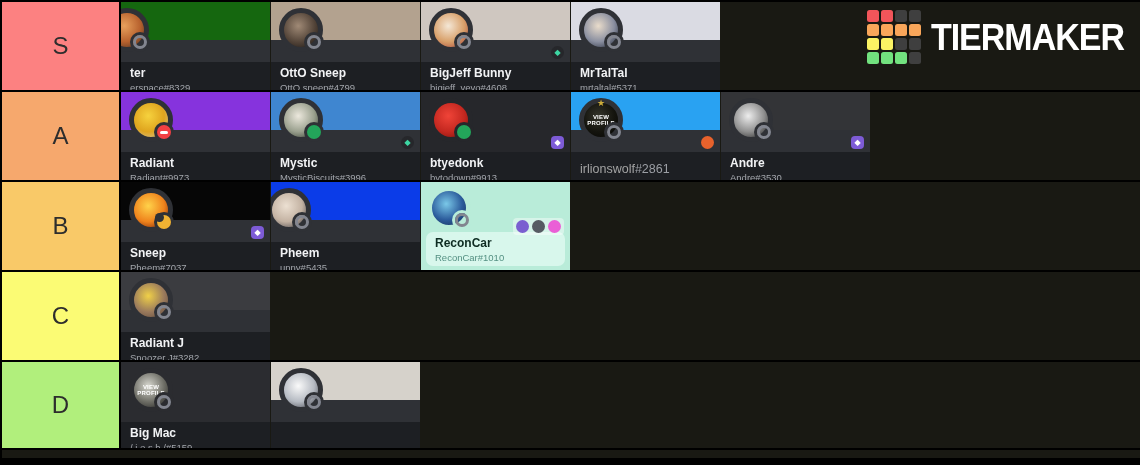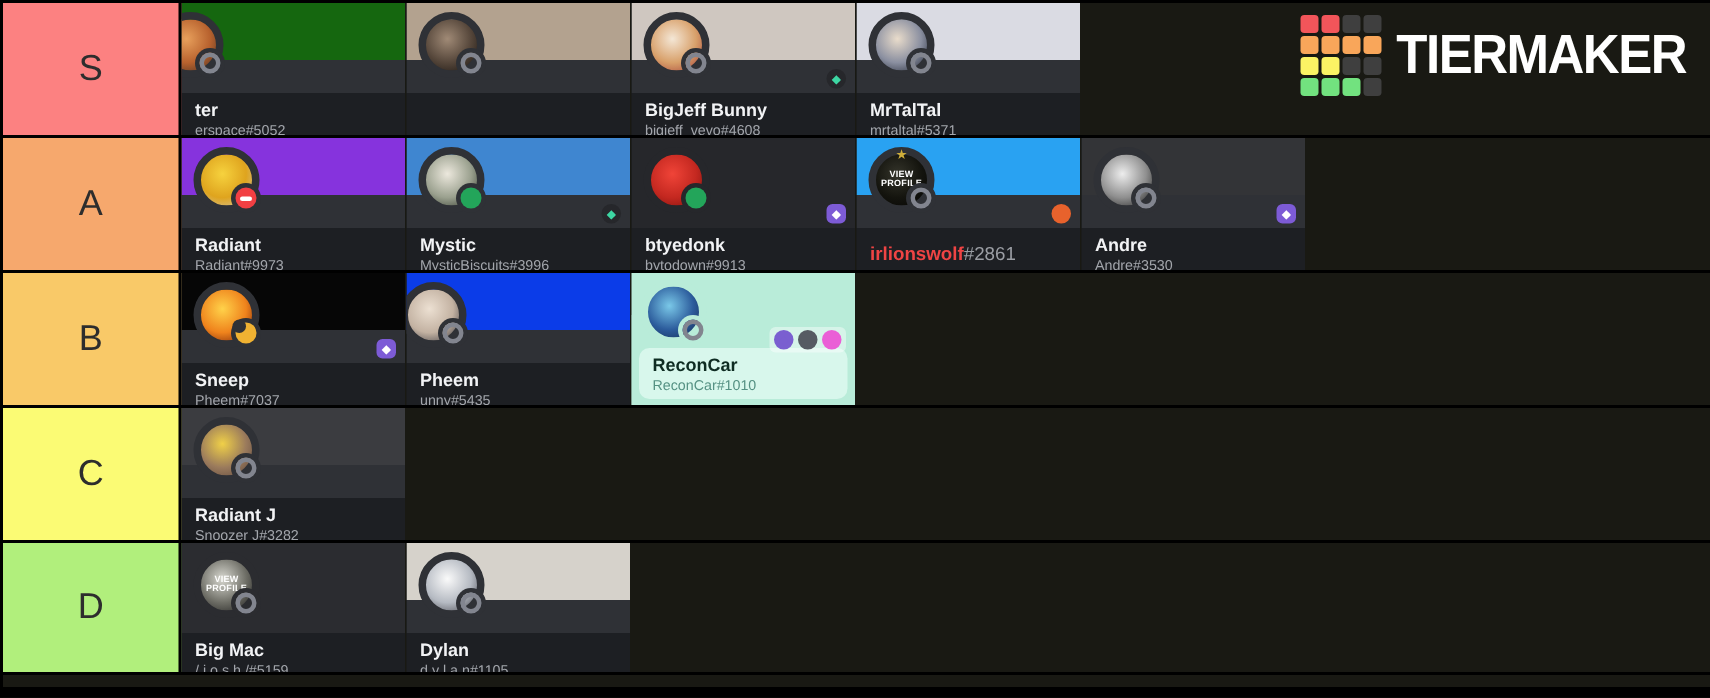--- a/index.html
+++ b/index.html
@@ -11,21 +11,21 @@
   .tier-label{width:119px;border-right:2px solid #000;display:flex;align-items:center;justify-content:center;
       font-size:24px;color:#2d2d2d;flex:0 0 119px;}
   .cards{display:flex;gap:1px;flex:1;overflow:hidden;}
   .card{position:relative;width:149px;flex:0 0 149px;height:100%;overflow:hidden;display:flex;flex-direction:column;background:#1d1f23;}
   .banner{height:38px;flex:0 0 38px;}
   .mid{height:22px;flex:0 0 22px;}
   .namearea{flex:1;background:#1d1f23;padding:4px 9px 0 9px;}
   .uname{font-size:12px;font-weight:700;color:#f2f3f5;white-space:nowrap;}
   .utag{font-size:9.5px;color:#a3a6ac;margin-top:2px;white-space:nowrap;}
   .inline-line{margin-top:6px;font-size:12.5px;white-space:nowrap;}
-  .inline-line .n{color:#ef4444;font-weight:700;}
+  .inline-line .n{color:#a3a3a3;font-weight:400;}
   .inline-line .t{color:#9b9ea4;font-weight:400;}
   .avatar{position:absolute;top:6px;left:8px;width:44px;height:44px;border-radius:50%;
       border:5px solid var(--ring,#2f3136);}
   .avatar .overlay{position:absolute;inset:0;display:flex;align-items:center;justify-content:center;
       font-size:6px;font-weight:700;color:#fff;letter-spacing:.2px;text-align:center;}
   .avatar .star{position:absolute;top:-4px;left:50%;transform:translateX(-50%);color:#cfae3a;font-size:9px;line-height:9px;}
   .status{position:absolute;right:-3px;bottom:-2px;width:14px;height:14px;border-radius:50%;
       box-shadow:0 0 0 3px var(--ring,#2f3136);}
   .status-online{background:#23a55a;}
   .status-dnd{background:#f23f43;}
@@ -58,28 +58,29 @@
 <body>
 
 <div id="app">
   <div id="tier-table">
       <div class="row" style="height: 90px;">
         <div class="tier-label" style="background: rgb(252, 129, 129);">S</div>
         <div class="cards">
           <div class="card" style="--ring: #2f3136;">
             <div class="banner" style="background: rgb(21, 103, 15);"></div>
             <div class="mid" style="background: rgb(47, 49, 54);"></div>
-            <div class="namearea"><span><div class="uname">ter</div><div class="utag">erspace#5052</div></span></div>
+            <div class="namearea"><span><div class="uname">ter</div><div class="utag">erspace#8329</div></span></div>
             <div class="avatar" style="background: radial-gradient(circle at 42% 38%, rgb(232, 160, 92), rgb(184, 98, 46) 55%, rgb(69, 46, 34) 100%); left: -16px;">
               <div class="status status-offline"></div>
             </div>
           </div>
           <div class="card" style="--ring: #2f3136;">
             <div class="banner" style="background: rgb(179, 162, 143);"></div>
             <div class="mid" style="background: rgb(47, 49, 54);"></div>
+            <div class="namearea"><span><div class="uname">OttO Sneep</div><div class="utag">OttO sneep#4799</div></span></div>
             <div class="avatar" style="background: radial-gradient(circle at 42% 38%, rgb(160, 138, 118), rgb(85, 70, 58) 55%, rgb(23, 19, 16) 100%);">
               <div class="status status-offline"></div>
             </div>
           </div>
           <div class="card" style="--ring: #2f3136;">
             <div class="banner" style="background: rgb(207, 199, 192);"></div>
             <div class="mid" style="background: rgb(47, 49, 54);"></div>
             <div class="namearea"><span><div class="uname">BigJeff Bunny</div><div class="utag">bigjeff_vevo#4608</div></span></div>
             <div class="avatar" style="background: radial-gradient(circle at 42% 38%, rgb(244, 231, 214), rgb(216, 160, 106) 55%, rgb(163, 59, 53) 100%);">
               <div class="status status-offline"></div>
@@ -221,21 +222,20 @@
             <div class="mid" style="background: rgb(43, 44, 48);"></div>
             <div class="namearea"><span><div class="uname">Big Mac</div><div class="utag">/ j o s h /#5159</div></span></div>
             <div class="avatar" style="background: radial-gradient(circle at 42% 38%, rgb(216, 216, 208), rgb(110, 110, 102) 55%, rgb(28, 28, 28) 100%);">
               <div class="overlay">VIEW PROFILE</div>
               <div class="status status-offline"></div>
             </div>
           </div>
           <div class="card" style="--ring: #2f3136;">
             <div class="banner" style="background: rgb(214, 210, 203);"></div>
             <div class="mid" style="background: rgb(47, 49, 54);"></div>
-            <div class="namearea"><span><div class="uname">Dylan</div><div class="utag">d y l a n#1105</div></span></div>
             <div class="avatar" style="background: radial-gradient(circle at 42% 38%, rgb(250, 250, 250), rgb(181, 186, 194) 55%, rgb(62, 62, 70) 100%);">
               <div class="status status-offline"></div>
             </div>
           </div>
         </div>
       </div>
     </div>
 
   <div class="logo">
     <div class="logo-grid" id="logo-grid">

